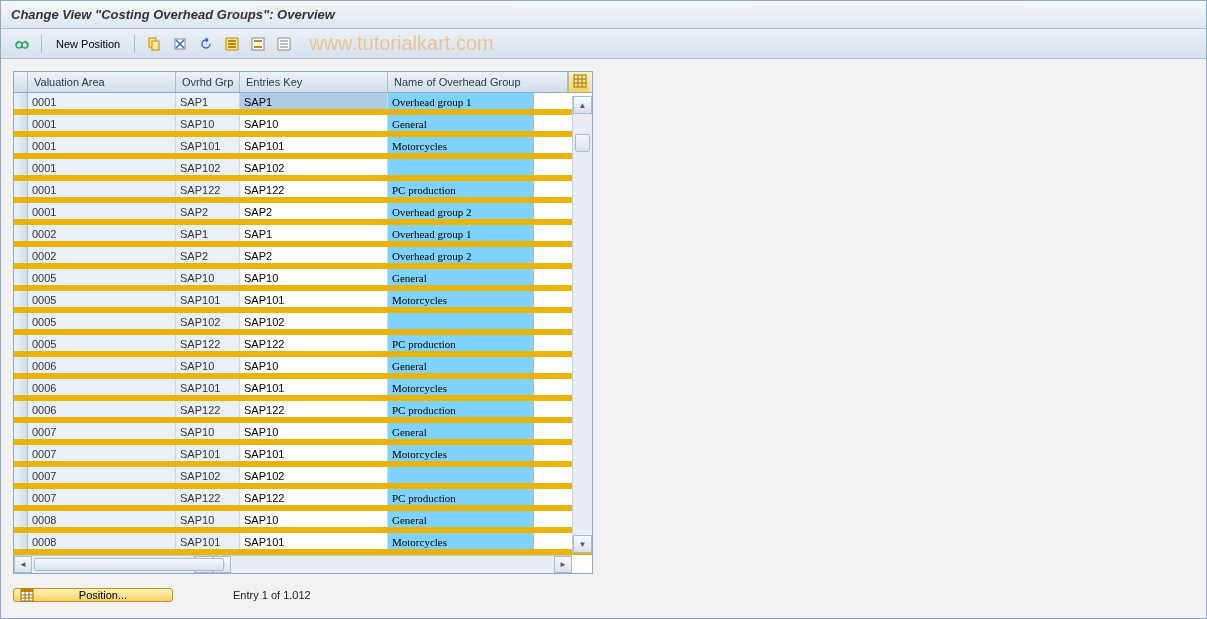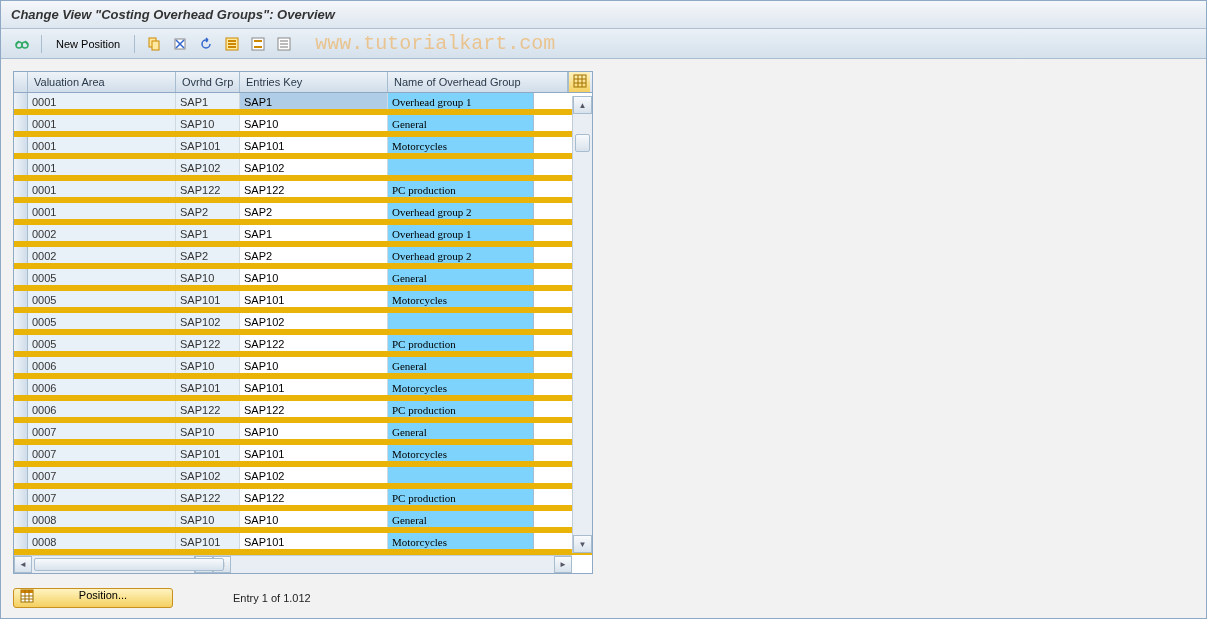--- a/index.html
+++ b/index.html
@@ -53,22 +53,22 @@
       align-items: center;
       gap: 4px;
       padding: 2px 6px;
       cursor: pointer;
       border-radius: 3px;
     }
     .watermark {
       color: #f4a030;
       opacity: 0.5;
       font-size: 20px;
-      font-family: Liberation Mono, monospace;
-      margin-left: 16px;
+      font-family: Liberation Sans, sans-serif;
+      margin-left: 10px;
     }
     .content-area {
       padding: 12px;
       background: #f2f2f2;
     }
     .table-container {
       border: 1px solid #8fa9c4;
       background: white;
       width: 580px;
       display: inline-block;
@@ -190,25 +190,26 @@
       border-radius: 2px;
     }
     .bottom-bar {
       margin-top: 14px;
       display: flex;
       align-items: center;
       gap: 60px;
     }
     .position-btn {
       width: 160px;
-      height: 20px;
+      height: 14px;
       background: linear-gradient(#fef3c0, #f5d060);
       border: 1px solid #c89020;
       border-radius: 3px;
       display: flex;
+      align-items: center;
       padding: 0 6px;
       gap: 6px;
       cursor: pointer;
       font-size: 11px;
     }
     .entry-text { font-size: 11px; color: #222; }
     .icon-svg { width: 16px; height: 16px; display: block; }
   </style>
 </head>
 <body>

